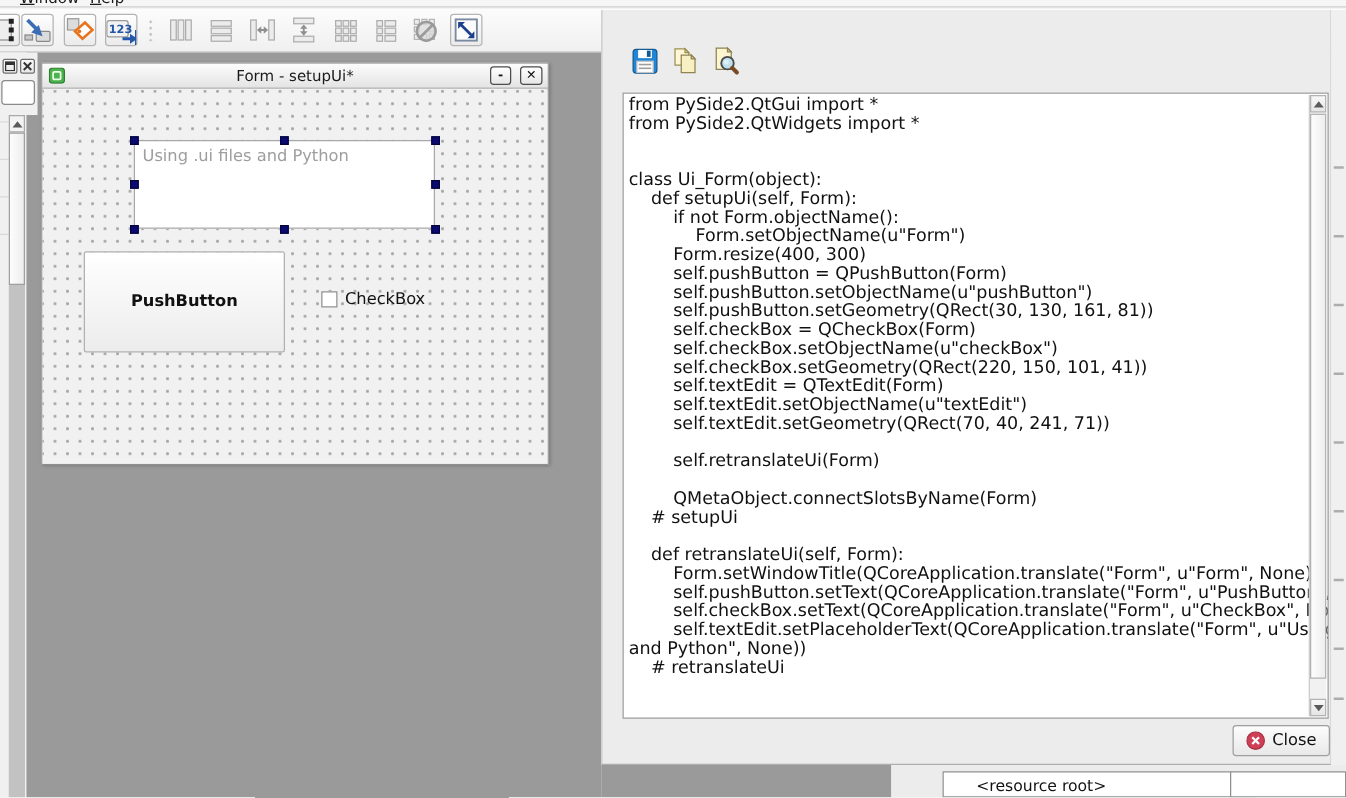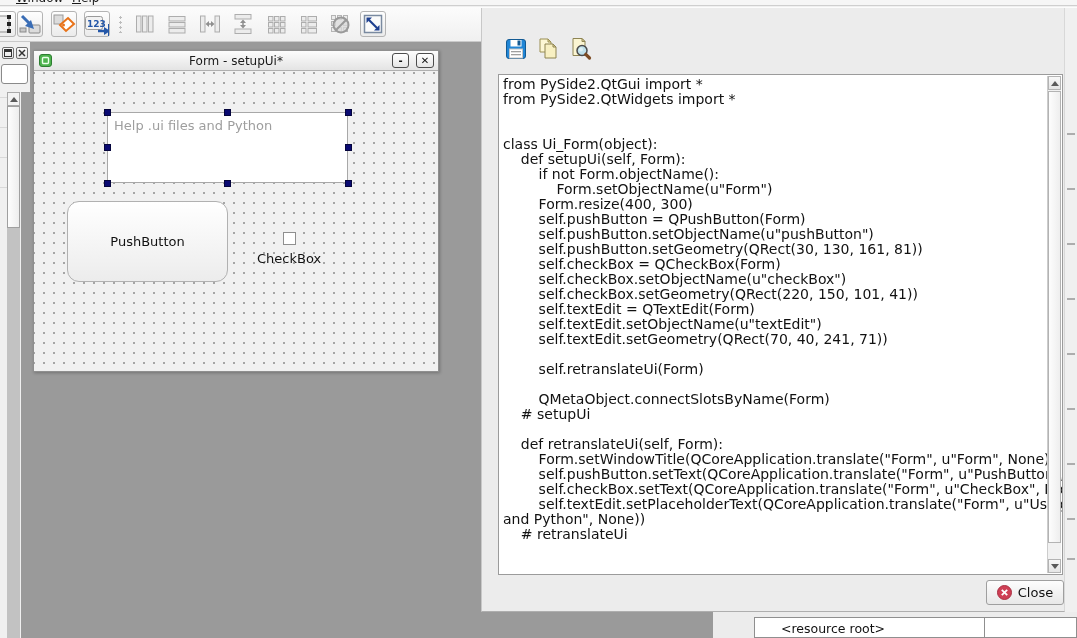--- a/index.html
+++ b/index.html
@@ -62,23 +62,23 @@
   .fw-close { left:382px; width:18px; }
   .fw-body { position:absolute; left:0; top:21px; right:0; bottom:0; background:#f1f1f1;
              background-image:radial-gradient(circle,#a6a6a6 1px, transparent 1.3px);
              background-size:10px 10px; background-position:5px 6px; }
 
   .fw-textedit { position:absolute; left:73px; top:61px; width:241px; height:71px; background:#ffffff;
                  border:1px solid #a8a8a8; font-size:13px; color:#9e9e9e; padding:5px 6px; }
   .handle { position:absolute; width:7px; height:7px; background:#0a0a72; border:1px solid #05053d; }
   .fw-pushbutton { position:absolute; left:33px; top:150px; width:161px; height:81px;
                    background:linear-gradient(#ffffff,#ececec); border:1px solid #b1b1b1;
-                   border-radius:12px; font-size:13px; color:#111; display:flex; align-items:center;
-                   justify-content:center; }
-  .fw-checkbox { position:absolute; left:223px; top:181px; display:flex; align-items:center; gap:6px;flex-direction:column; }
+                   border-radius:2px; font-size:13px; color:#111; display:flex; align-items:center;
+                   justify-content:center;font-weight:bold; }
+  .fw-checkbox { position:absolute; left:223px; top:181px; display:flex; align-items:center; gap:6px; }
   .cb-box { width:13px; height:13px; background:#ffffff; border:1px solid #8f8f8f; }
   .cb-label { font-size:13px; color:#111; }
 
   
   .code-dialog { position:absolute; left:481px; top:8px; width:584px; height:604px; background:#ececec;
                  border-left:1px solid #c8c8c8; border-right:1px solid #d8d8d8;
                  border-bottom:1px solid #aeaeae; }
   .cd-iconbtn { position:absolute; top:28px; width:26px; height:26px; display:flex;
                 align-items:center; justify-content:center; }
   .cd-save { left:21px; } .cd-copy { left:53px; } .cd-find { left:85px; }
@@ -272,21 +272,21 @@
       <svg class="fw-icon" width="13" height="13">
         <rect x="0.5" y="0.5" width="12" height="12" rx="2.5" fill="#4db34d" stroke="#2e7d32"></rect>
         <rect x="3.5" y="3.5" width="6" height="6" rx="1" fill="none" stroke="#eaffea" stroke-width="1.4"></rect>
       </svg>
       <span class="fw-title">Form - setupUi*</span>
       <div class="fw-btn fw-min">-</div>
       <div class="fw-btn fw-close">✕</div>
     </div>
     <div class="fw-body"></div>
 
-    <div class="fw-textedit">Help .ui files and Python</div>
+    <div class="fw-textedit">Using .ui files and Python</div>
 
     <div class="handle" style="left:70px;top:58px"></div>
     <div class="handle" style="left:190px;top:58px"></div>
     <div class="handle" style="left:311px;top:58px"></div>
     <div class="handle" style="left:70px;top:93px"></div>
     <div class="handle" style="left:311px;top:93px"></div>
     <div class="handle" style="left:70px;top:129px"></div>
     <div class="handle" style="left:190px;top:129px"></div>
     <div class="handle" style="left:311px;top:129px"></div>
 

